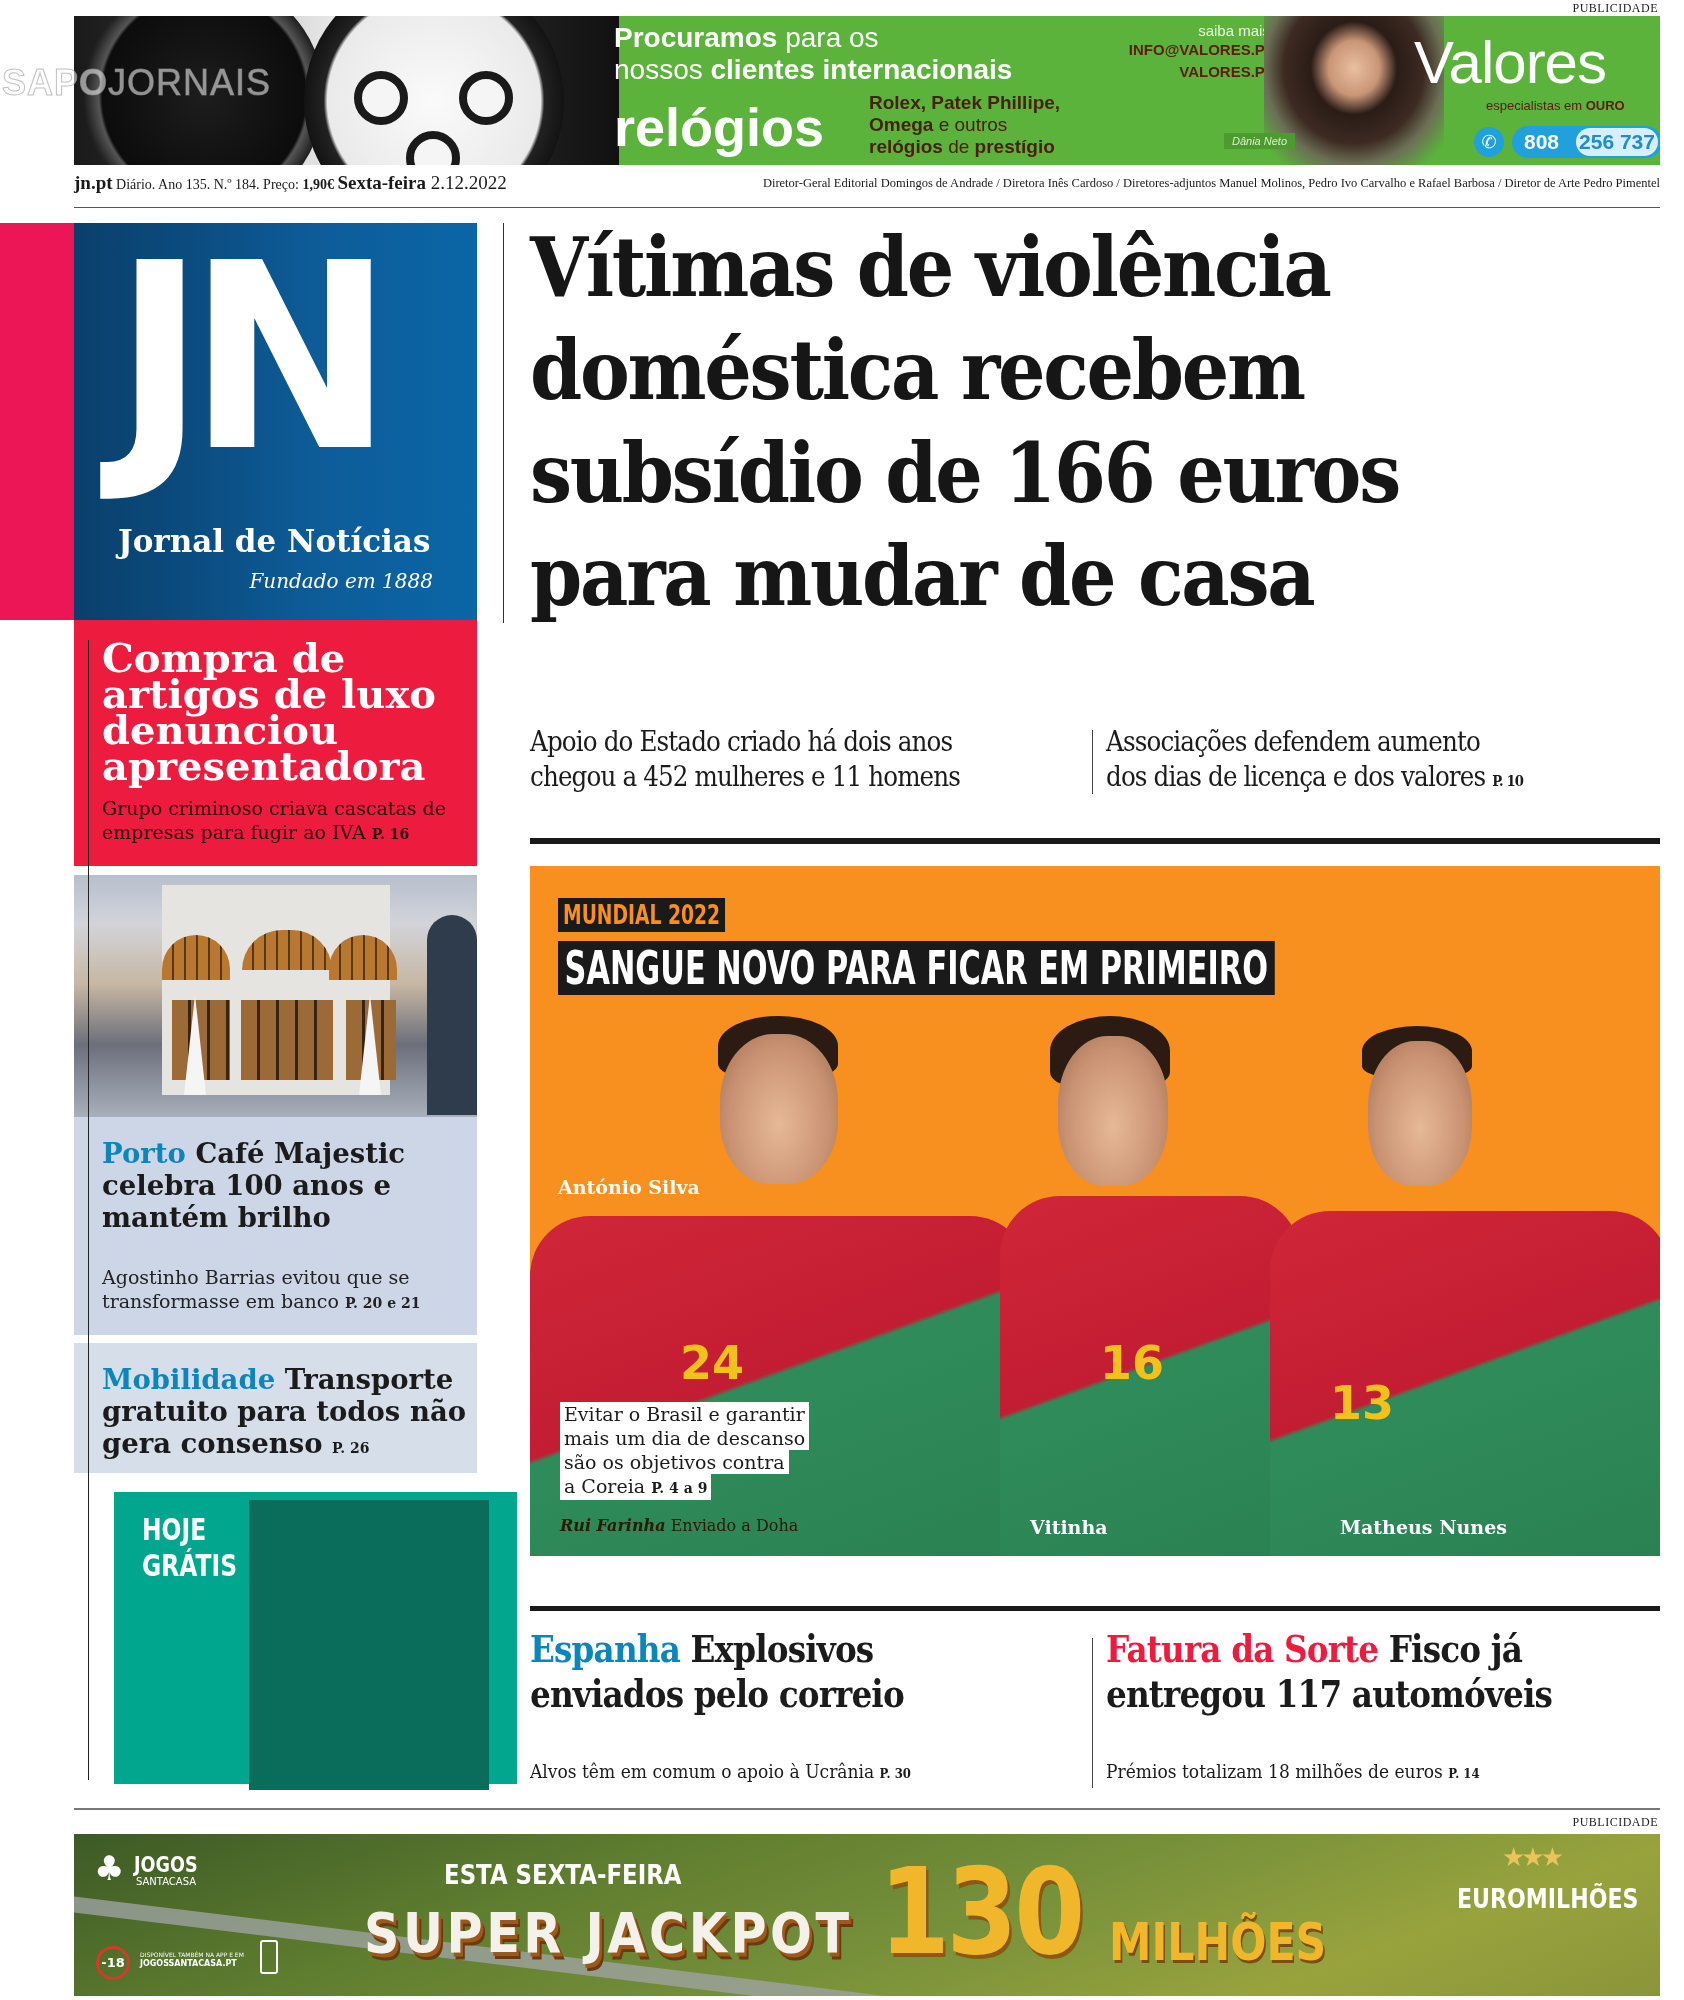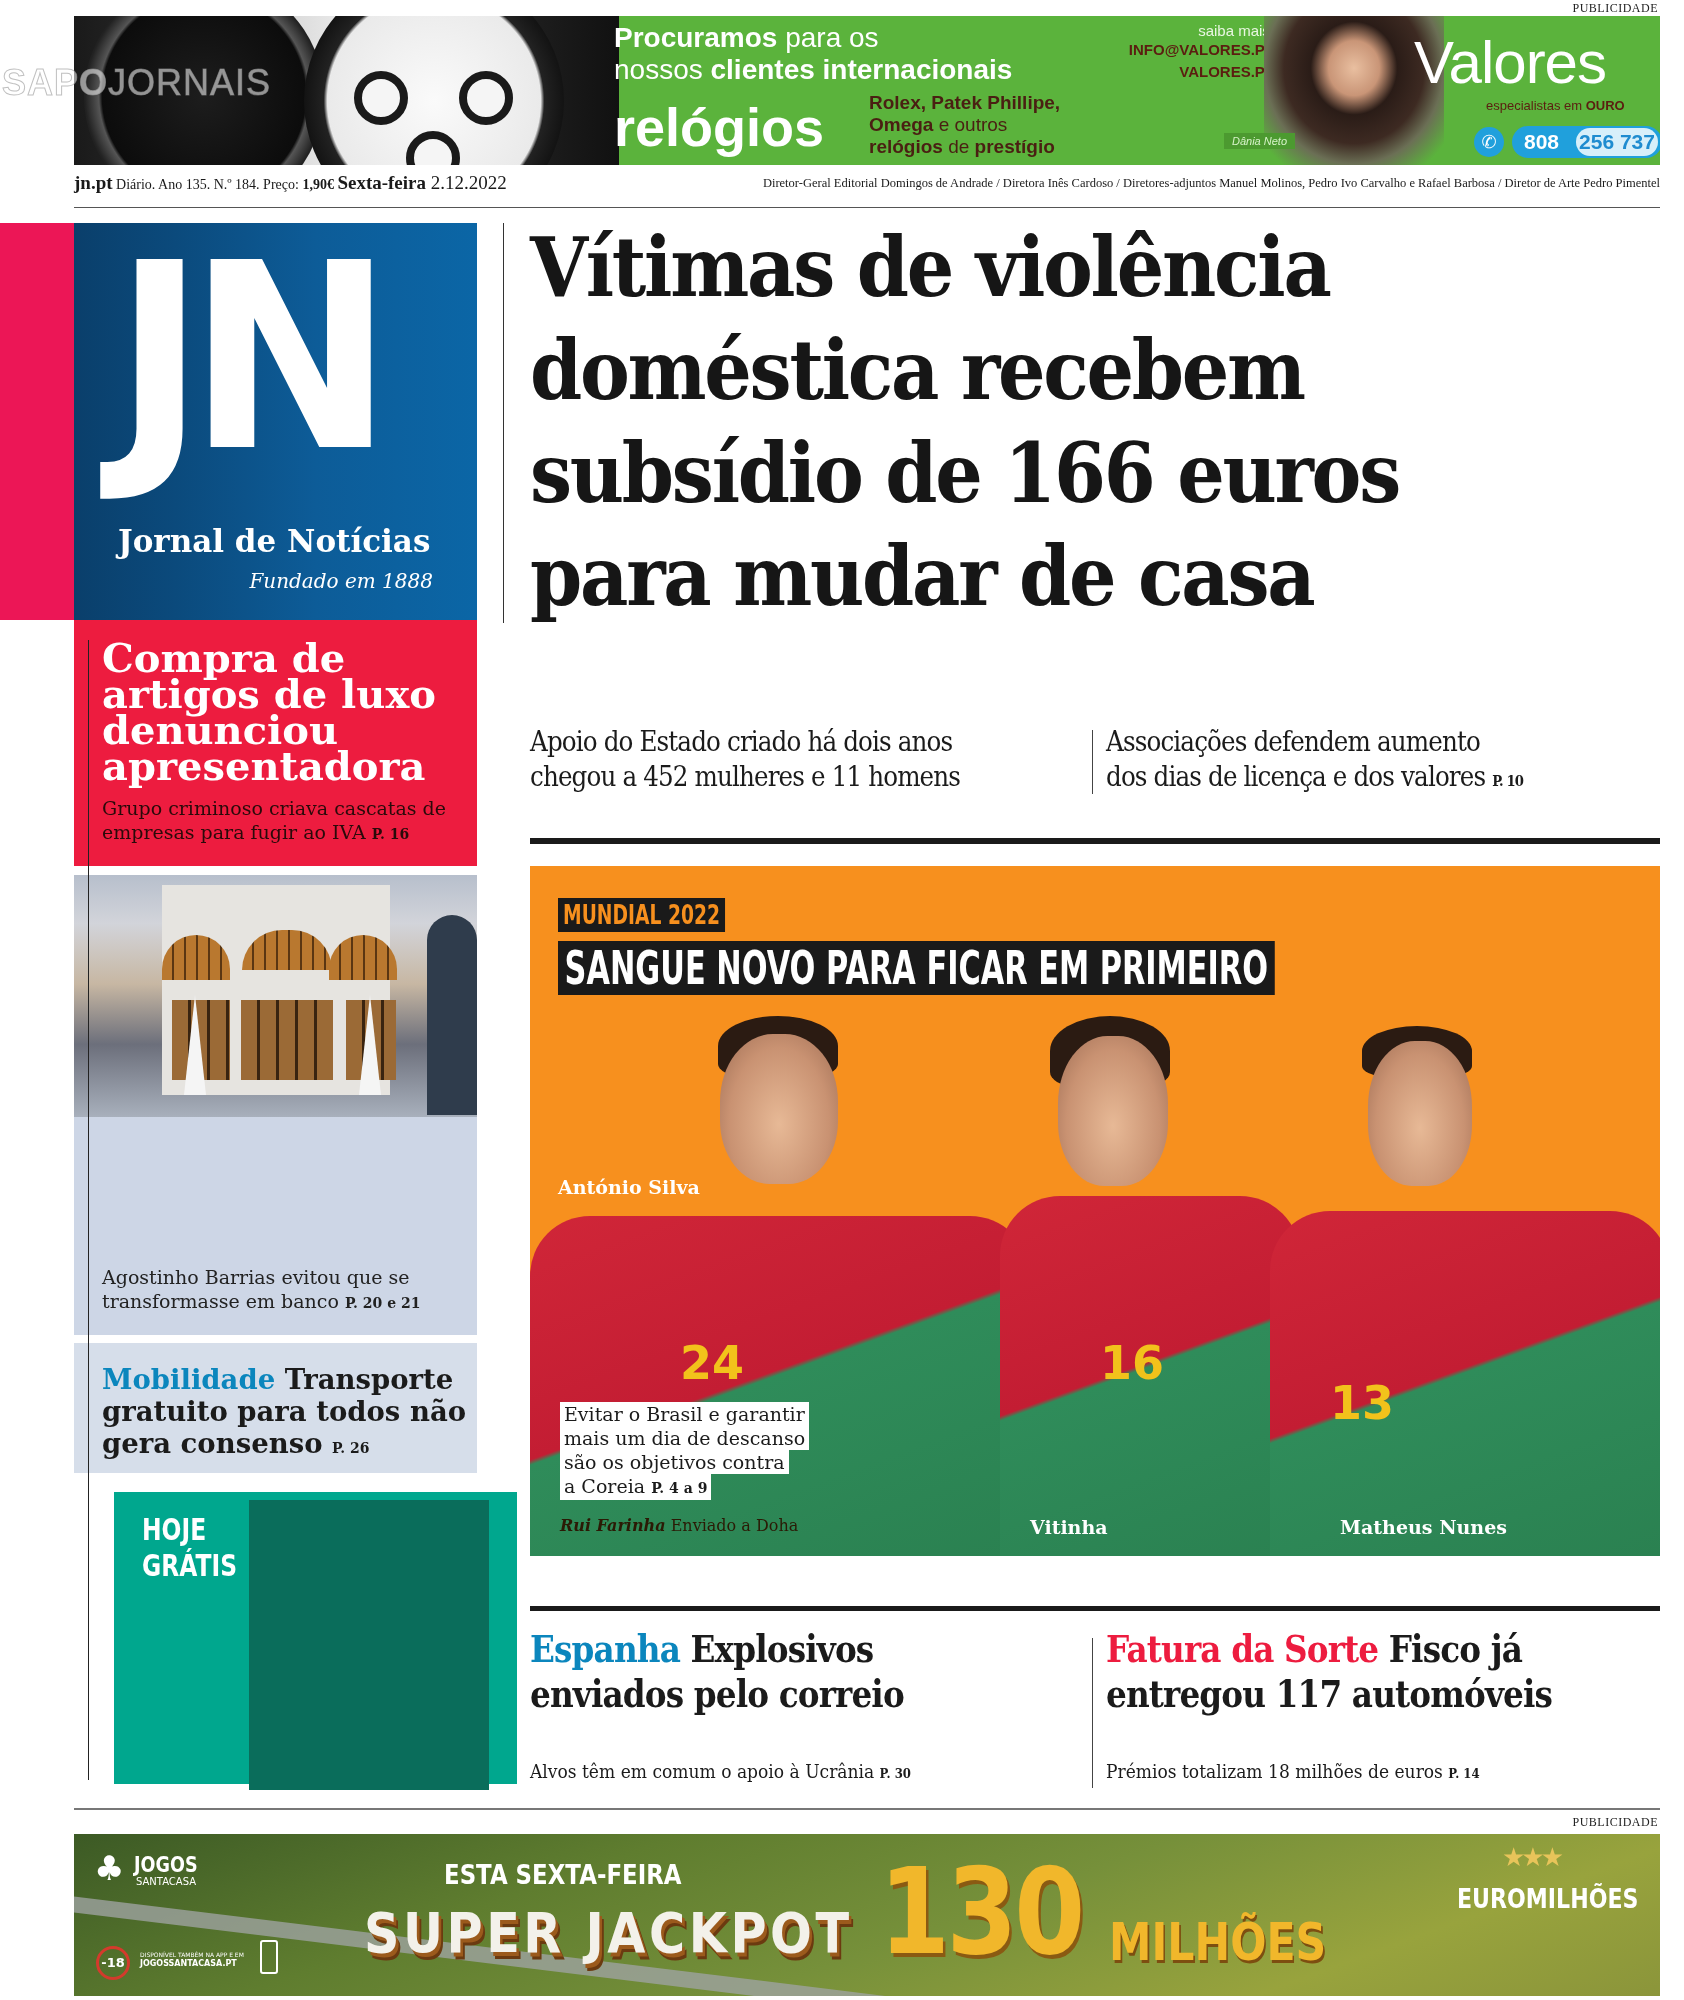--- a/index.html
+++ b/index.html
@@ -213,20 +213,21 @@
   <div class="win" style="left:255px; top:60px; width:68px; height:45px;"></div>
   <div class="door" style="left:98px; top:125px; width:58px; height:80px;"></div>
   <div class="door" style="left:167px; top:125px; width:92px; height:80px;"></div>
   <div class="door" style="left:272px; top:125px; width:50px; height:80px;"></div>
   <div class="umb" style="left:110px; top:120px;"></div>
   <div class="umb" style="left:285px; top:120px;"></div>
   <div class="arch"></div>
 </div>
 
 <div class="abs blue-box1">
+  <div class="bb-title" style="top:20px;"><span class="kicker">Porto</span><span> Café Majestic celebra 100 anos e mantém brilho</span></div>
   <div class="bb-sub" style="top:148px;"><span>Agostinho Barrias evitou que se transformasse em banco </span><span class="pageref">P. 20 e 21</span></div>
 </div>
 
 <div class="abs blue-box2">
   <div class="bb-title" style="top:20px; width:385px;"><span class="kicker">Mobilidade</span><span> Transporte gratuito para todos não gera consenso </span><span class="pageref">P. 26</span></div>
 </div>
 
 <div class="abs teal-box">
   <div class="hoje">
       <div>HOJE</div>

